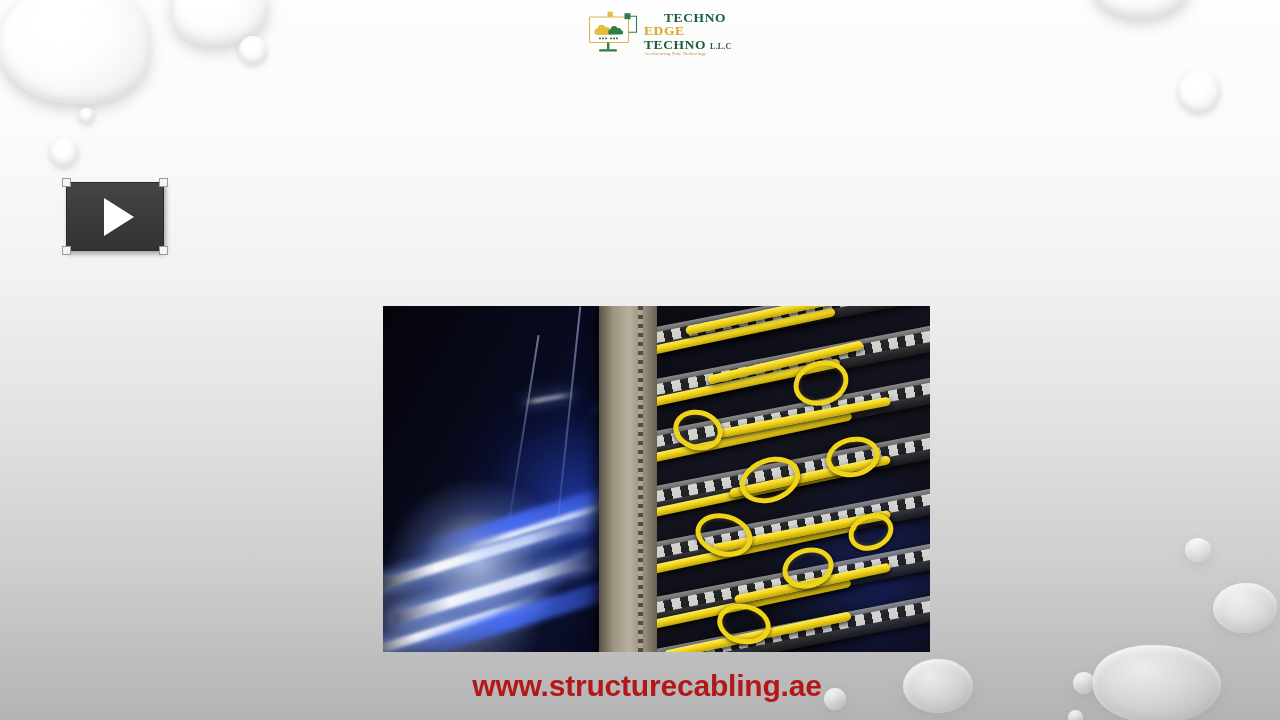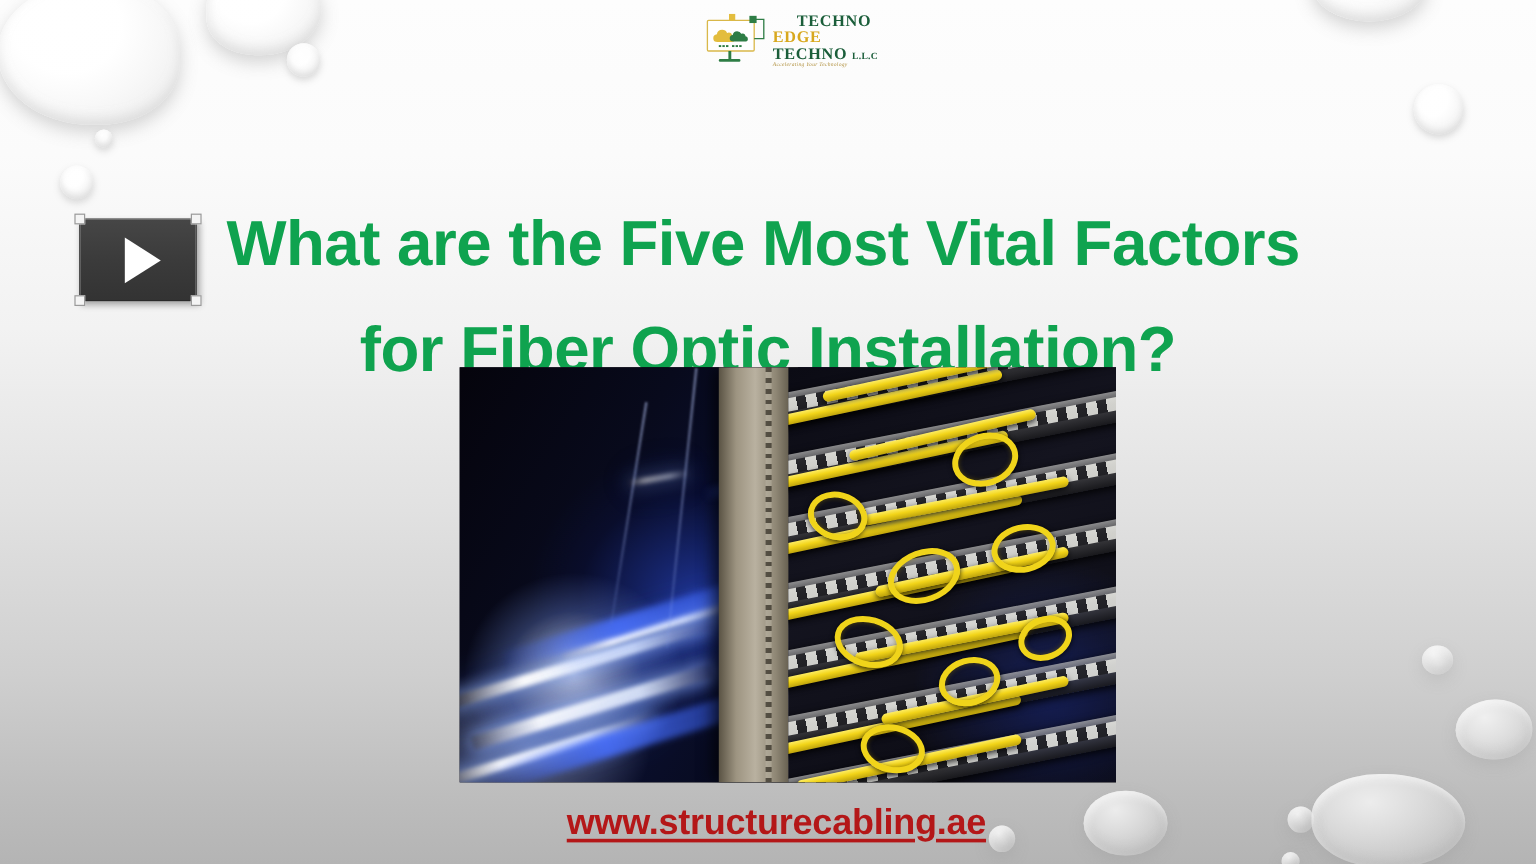--- a/index.html
+++ b/index.html
@@ -270,21 +270,20 @@
     top: 669px;
     width: 1280px;
     text-align: center;
     font-family: "Liberation Sans", sans-serif;
     font-weight: bold;
     font-size: 30px;
     color: #b41718;
     letter-spacing: -0.2px;
   }
   #url .u-link {
-    text-decoration: underline;
     text-decoration-thickness: 3px;
     text-underline-offset: 4px;
     margin-left: 14px;
   }
 </style>
 </head>
 <body>
 
 <div id="slide">
 
@@ -330,24 +329,20 @@
       <path d="M24 3.2 v3" fill="none" stroke="#e3bd3e" stroke-width="1"></path>
     </svg>
     <div id="logo-words">
       <span class="logo-line lw-techno">TECHNO</span>
       <span class="logo-line lw-edge">EDGE</span>
       <span class="logo-line lw-systems"><span>TECHNO</span> <span class="lw-llc">L.L.C</span></span>
       <span class="logo-tag">Accelerating Your Technology</span>
     </div>
   </div>
 
-  <h1 id="title">
-    <span class="tline tline-1">What are the Five Most Vital Factors</span>
-    <span class="tline tline-2">for Fiber Optic Installation?</span>
-  </h1>
 
   <div id="media-object">
     <div id="media-frame">
       <div id="play-triangle"></div>
     </div>
     <div class="handle h-tl"></div>
     <div class="handle h-tr"></div>
     <div class="handle h-bl"></div>
     <div class="handle h-br"></div>
   </div>

